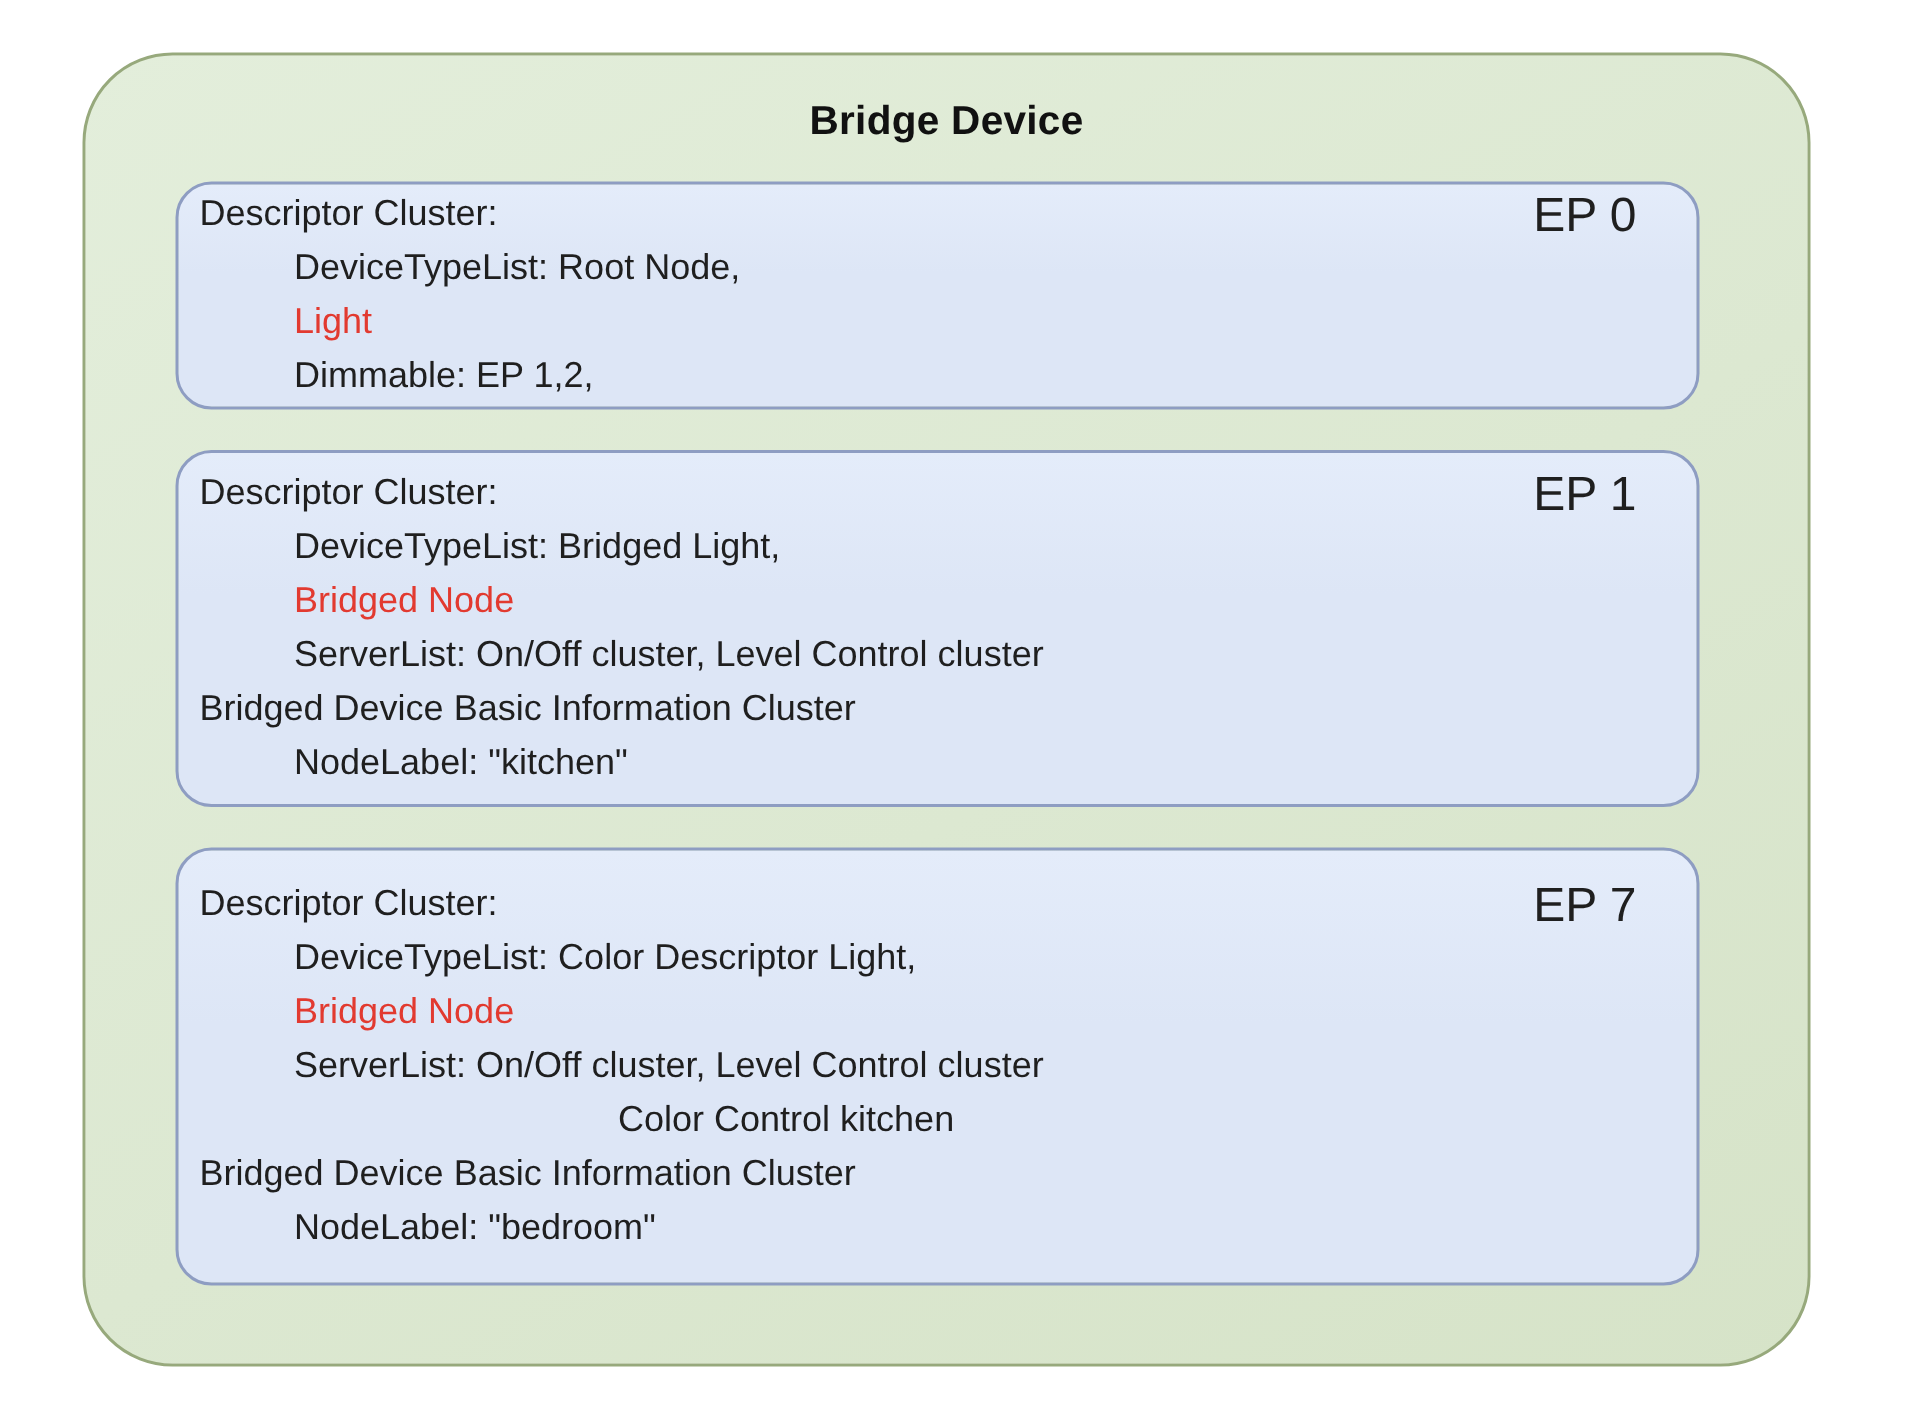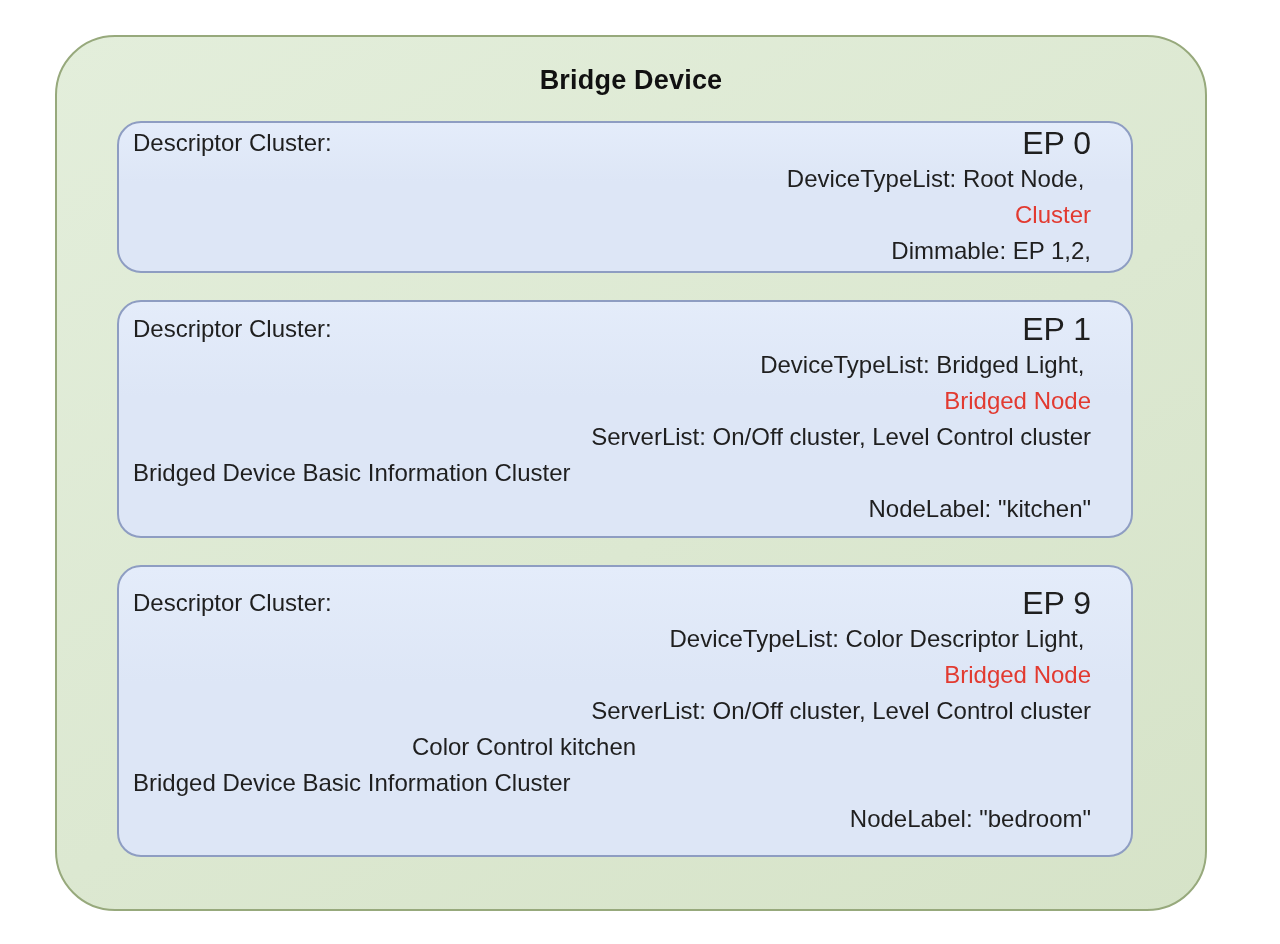--- a/index.html
+++ b/index.html
@@ -54,21 +54,20 @@
     height: 100%;
     width: 100%;
     padding: 0 40px 0 14px;
   }
   .line {
     display: flex;
     font-size: 24px;
     line-height: 36px;
     white-space: pre;
     color: var(--text);
-    align-items: flex-end;
   }
   .indent-1 { padding-left: 63px; flex-direction: column; }
   .indent-2 { padding-left: 279px; }
   .seg { color: var(--text); }
   .seg-red { color: var(--red); }
   .ep-label {
     margin-left: auto;
     font-size: 32px;
     line-height: 36px;
     color: var(--text);
@@ -77,36 +76,36 @@
 </head>
 <body>
 
 <div class="canvas">
   <div class="bridge">
     <div class="bridge-title">Bridge Device</div>
     <div id="endpoints">
         <div class="ep ep0">
     <div class="lines">
             <div class="line indent-0"><span class="seg">Descriptor Cluster:</span><span class="ep-label">EP 0</span></div>
-            <div class="line indent-1"><span class="seg">DeviceTypeList: Root Node, </span><span class="seg seg-red">Cluster</span></div>
+            <div class="line indent-1"><span class="seg">DeviceTypeList: Root Node, </span><span class="seg seg-red">Light</span></div>
             <div class="line indent-1"><span class="seg">Dimmable: EP 1,2,</span></div>
           </div>
   </div>
         <div class="ep ep1">
     <div class="lines">
             <div class="line indent-0"><span class="seg">Descriptor Cluster:</span><span class="ep-label">EP 1</span></div>
             <div class="line indent-1"><span class="seg">DeviceTypeList: Bridged Light, </span><span class="seg seg-red">Bridged Node</span></div>
             <div class="line indent-1"><span class="seg">ServerList: On/Off cluster, Level Control cluster</span></div>
             <div class="line indent-0"><span class="seg">Bridged Device Basic Information Cluster</span></div>
             <div class="line indent-1"><span class="seg">NodeLabel: "kitchen"</span></div>
           </div>
   </div>
         <div class="ep ep2">
     <div class="lines">
-            <div class="line indent-0"><span class="seg">Descriptor Cluster:</span><span class="ep-label">EP 9</span></div>
+            <div class="line indent-0"><span class="seg">Descriptor Cluster:</span><span class="ep-label">EP 7</span></div>
             <div class="line indent-1"><span class="seg">DeviceTypeList: Color Descriptor Light, </span><span class="seg seg-red">Bridged Node</span></div>
             <div class="line indent-1"><span class="seg">ServerList: On/Off cluster, Level Control cluster</span></div>
             <div class="line indent-2"><span class="seg">Color Control kitchen</span></div>
             <div class="line indent-0"><span class="seg">Bridged Device Basic Information Cluster</span></div>
             <div class="line indent-1"><span class="seg">NodeLabel: "bedroom"</span></div>
           </div>
   </div>
       </div>
   </div>
 </div>

